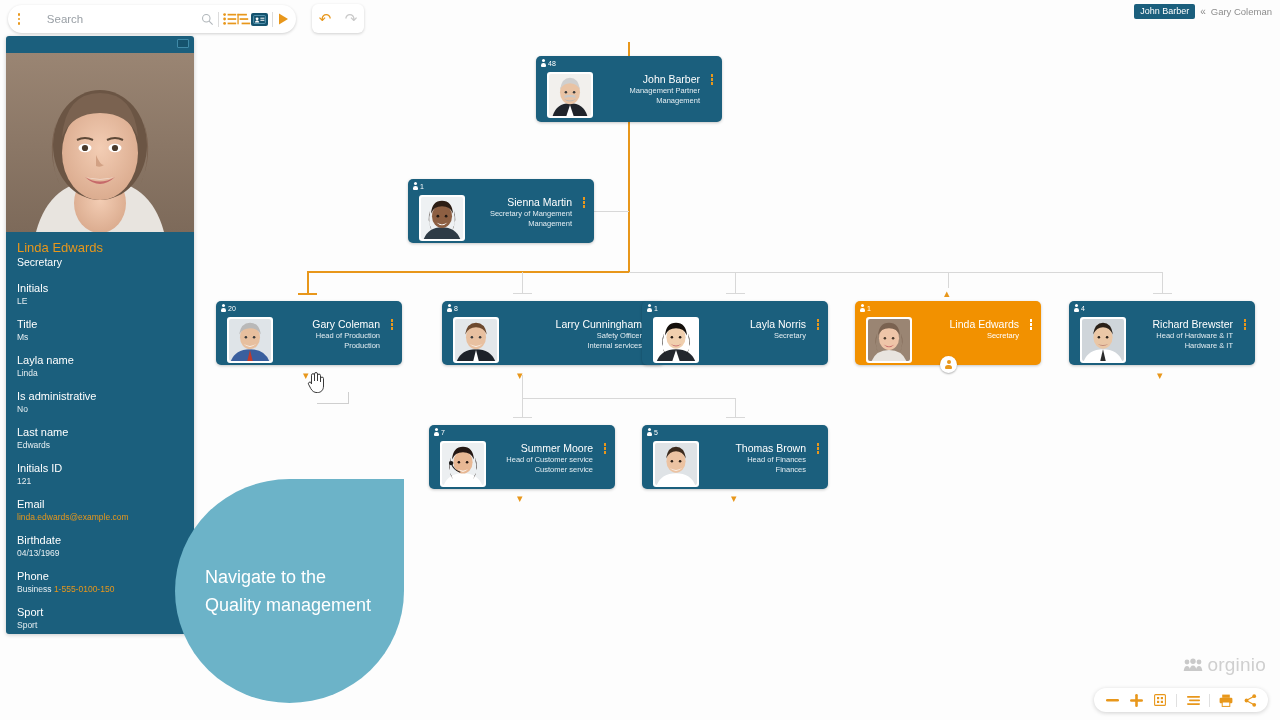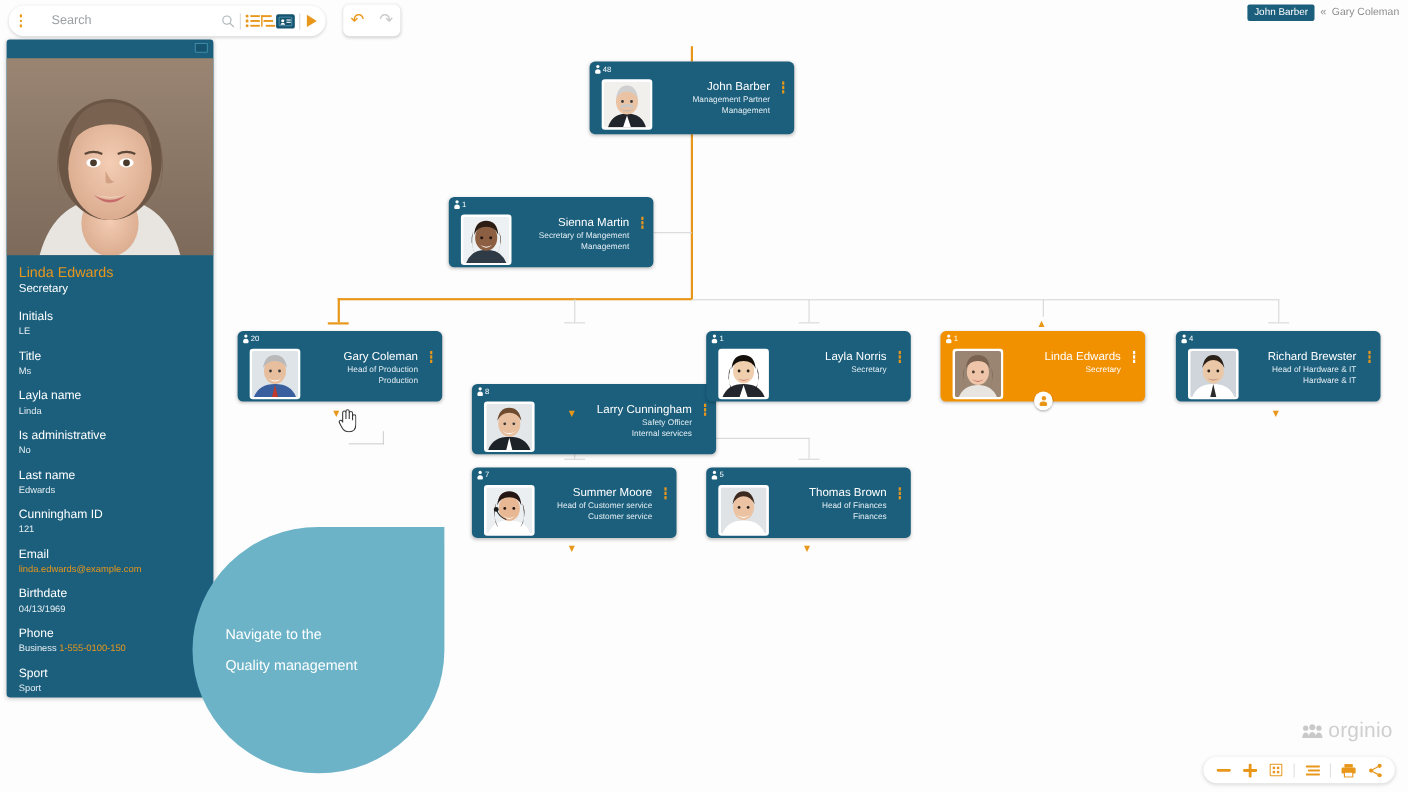--- a/index.html
+++ b/index.html
@@ -122,21 +122,21 @@
   .pin-person::after { content:""; position:absolute; top:4.5px; left:0; width:7px;
     height:4.5px; border-radius:3px 3px 1px 1px; background:#e8971b; }
 
   
   .callout {
     position: absolute; left: 175px; top: 479px; width: 229px; height: 224px;
     background: #6cb3c8; z-index: 35;
     border-radius: 50% 0 50% 50%;
     display: flex; align-items: center; padding-left: 30px;
   }
-  .callout-text { color: #ffffff; font-size: 13px; line-height: 28px; }
+  .callout-text { color: #ffffff; font-size: 18px; line-height: 28px; }
 
   
   .brand { position: absolute; right: 14px; bottom: 44px; display: flex;
            align-items: center; gap: 5px; z-index: 40; }
   .brand-mark { width: 20px; height: 15px; position: relative; }
   .brand-text { color: #cfcfcf; font-size: 19px; letter-spacing: .2px; }
   .bottom-bar {
     position: absolute; right: 12px; bottom: 8px; height: 24px;
     background: #ffffff; border-radius: 12px; box-shadow: 0 1px 4px rgba(0,0,0,.18);
     display: flex; align-items: center; padding: 0 10px; gap: 8px; z-index: 40;
@@ -273,21 +273,21 @@
           </div>
           <div class="dp-field">
             <div class="dp-label">Is administrative</div>
             <div class="dp-value">No</div>
           </div>
           <div class="dp-field">
             <div class="dp-label">Last name</div>
             <div class="dp-value">Edwards</div>
           </div>
           <div class="dp-field">
-            <div class="dp-label">Cunningham ID</div>
+            <div class="dp-label">Initials ID</div>
             <div class="dp-value">121</div>
           </div>
           <div class="dp-field">
             <div class="dp-label">Email</div>
             <div class="dp-value link">linda.edwards@example.com</div>
           </div>
           <div class="dp-field">
             <div class="dp-label">Birthdate</div>
             <div class="dp-value">04/13/1969</div>
           </div>
@@ -419,21 +419,21 @@
         <div class="node-sub">Production</div>
       </div>
       <div class="node-menu">
         <i></i>
           <i></i>
           <i></i>
       </div>
     </div>
     <div class="chev" style="left:303px; top:370px;">▾</div>
 
-    <div class="node" style="left:429px; top:301px; width:222px; height:64px;margin-top:48px;">
+    <div class="node" style="left:442px; top:301px; width:222px; height:64px;">
       <div class="node-badge">
         <span class="badge-person"></span>
         <span>8</span>
       </div>
       <div class="node-photo">
         <div>
           <svg width="100%" height="100%" viewBox="0 0 46 46" preserveAspectRatio="xMidYMid slice">
             <rect width="46" height="46" fill="#e3e7ea"></rect>
             <path d="M2 46 q5 -13 21 -13 q16 0 21 13z" fill="#1d2229"></path>
             <path d="M20 46 l3 -12 l3 12z" fill="#ffffff"></path>

